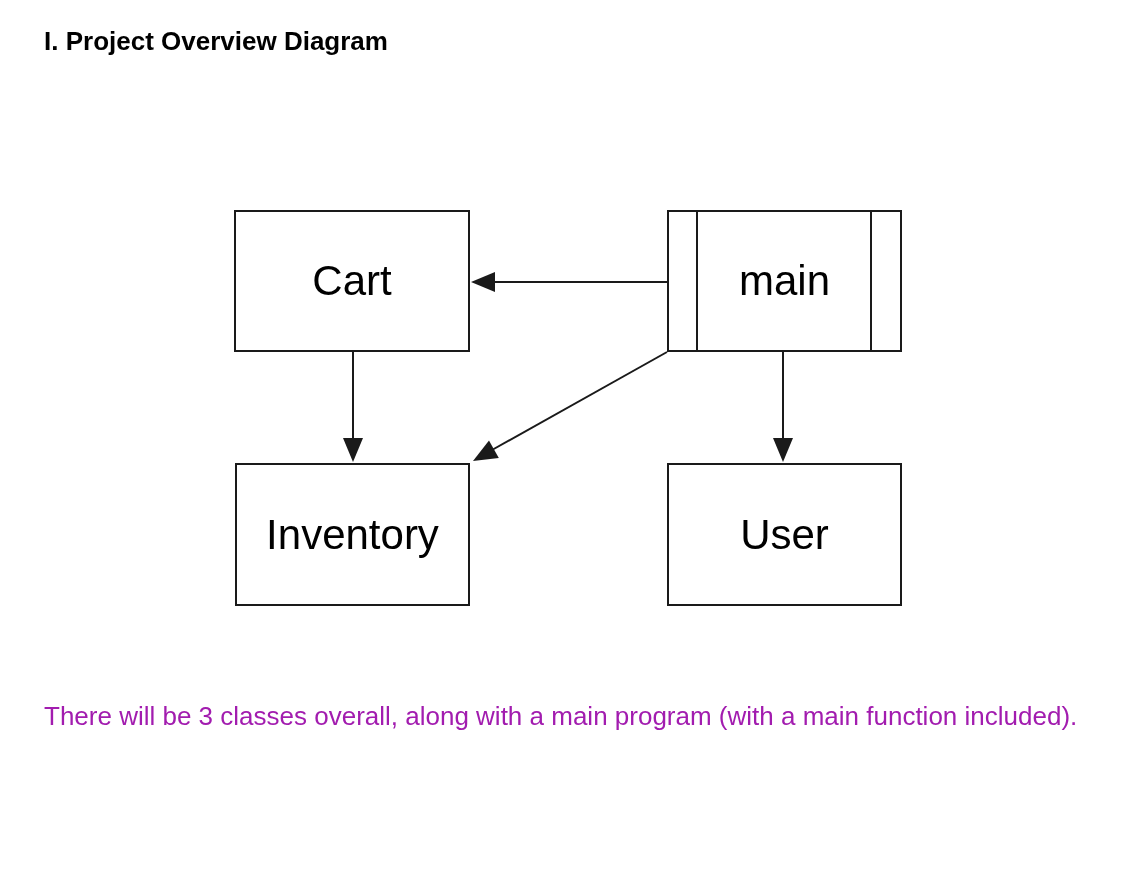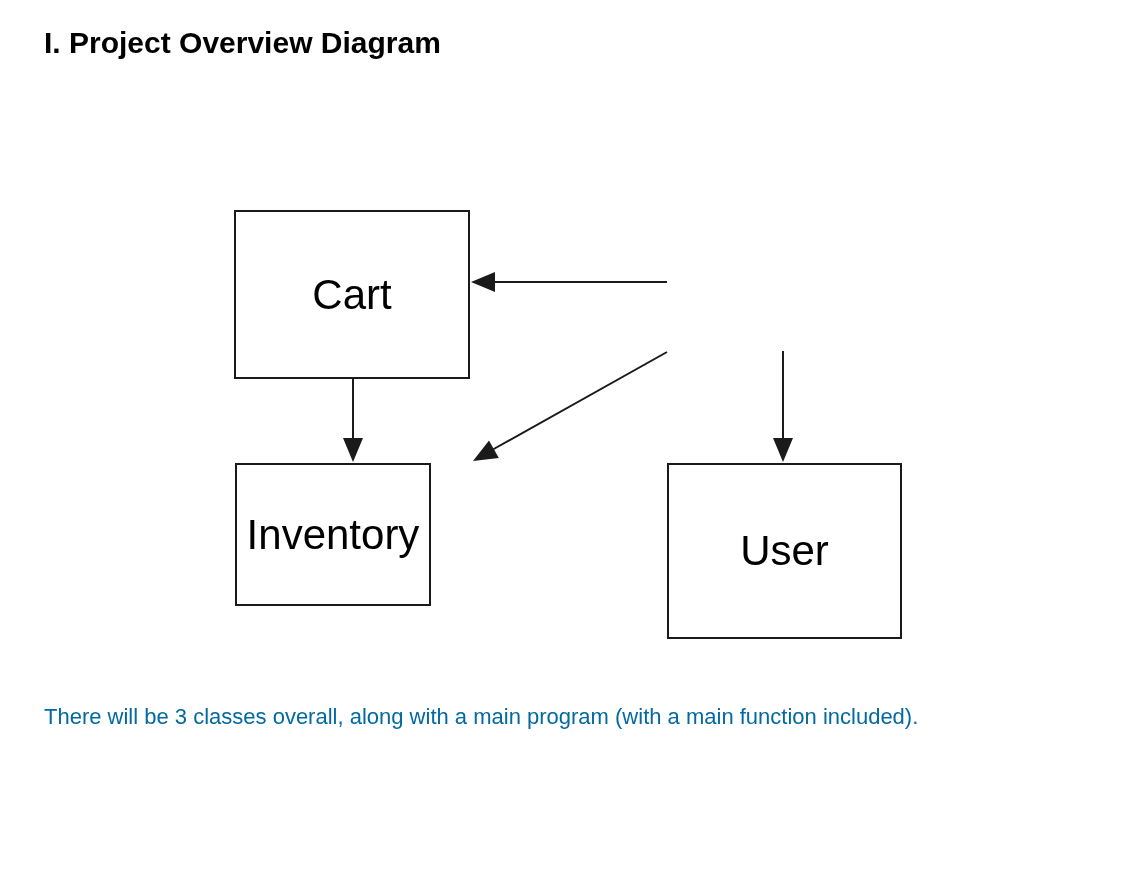--- a/index.html
+++ b/index.html
@@ -9,21 +9,21 @@
     position: relative;
     font-family: "Liberation Sans", sans-serif;
     color: #000000;
     overflow: hidden;
   }
   .page { position: absolute; inset: 0; background: #ffffff; }
 
   .heading {
     position: absolute;
     left: 44px; top: 28px;
-    font-size: 30px;
+    font-size: 26px;
     font-weight: bold;
     line-height: 1;
     color: #000000;
     white-space: nowrap;
   }
 
   
   .diagram { position: absolute; inset: 0; }
   .edges-svg { position: absolute; left: 0; top: 0; width: 1130px; height: 886px; z-index: 1; }
   .edges-svg line { stroke: #1a1a1a; stroke-width: 2; }
@@ -37,42 +37,42 @@
     display: flex;
     align-items: center;
     justify-content: center;
   }
   .node-label {
     font-size: 42px;
     line-height: 1;
     color: #000000;
     white-space: nowrap;
   }
-  .node-cart      { left: 234px; top: 210px; width: 236px; height: 169px; }
+  .node-cart      { left: 234px; top: 210px; width: 236px; height: 142px; }
   .node-main      { left: 667px; top: 210px; width: 235px; height: 142px; }
-  .node-inventory { left: 235px; top: 463px; width: 196px; height: 143px; }
-  .node-user      { left: 667px; top: 463px; width: 235px; height: 176px; }
+  .node-inventory { left: 235px; top: 463px; width: 235px; height: 143px; }
+  .node-user      { left: 667px; top: 463px; width: 235px; height: 143px; }
 
   .proc-bar {
     position: absolute;
     top: 0; bottom: 0;
     width: 2px;
     background: #1a1a1a;
   }
   .proc-bar.left  { left: 27px; }
   .proc-bar.right { right: 28px; }
 
   
   .body-text {
     position: absolute;
     left: 44px; top: 699px;
     width: 1060px;
-    font-size: 22px;
+    font-size: 26px;
     line-height: 35px;
-    color: #0369a1;
+    color: #a21caf;
   }
   .body-line { white-space: nowrap; }
 </style>
 </head>
 <body>
 
 <div class="page">
 
   <div class="heading">I. Project Overview Diagram</div>
 
@@ -94,20 +94,25 @@
       <g>
         <line x1="783" y1="351" x2="783" y2="440"></line>
         <polygon points="783,462 773,438 793,438"></polygon>
       </g>
     </svg>
 
     <div class="node node-cart">
       <span class="node-label">Cart</span>
     </div>
 
+    <div class="node node-main">
+      <span class="proc-bar left"></span>
+      <span class="proc-bar right"></span>
+      <span class="node-label">main</span>
+    </div>
 
     <div class="node node-inventory">
       <span class="node-label">Inventory</span>
     </div>
 
     <div class="node node-user">
       <span class="node-label">User</span>
     </div>
 
   </div>

